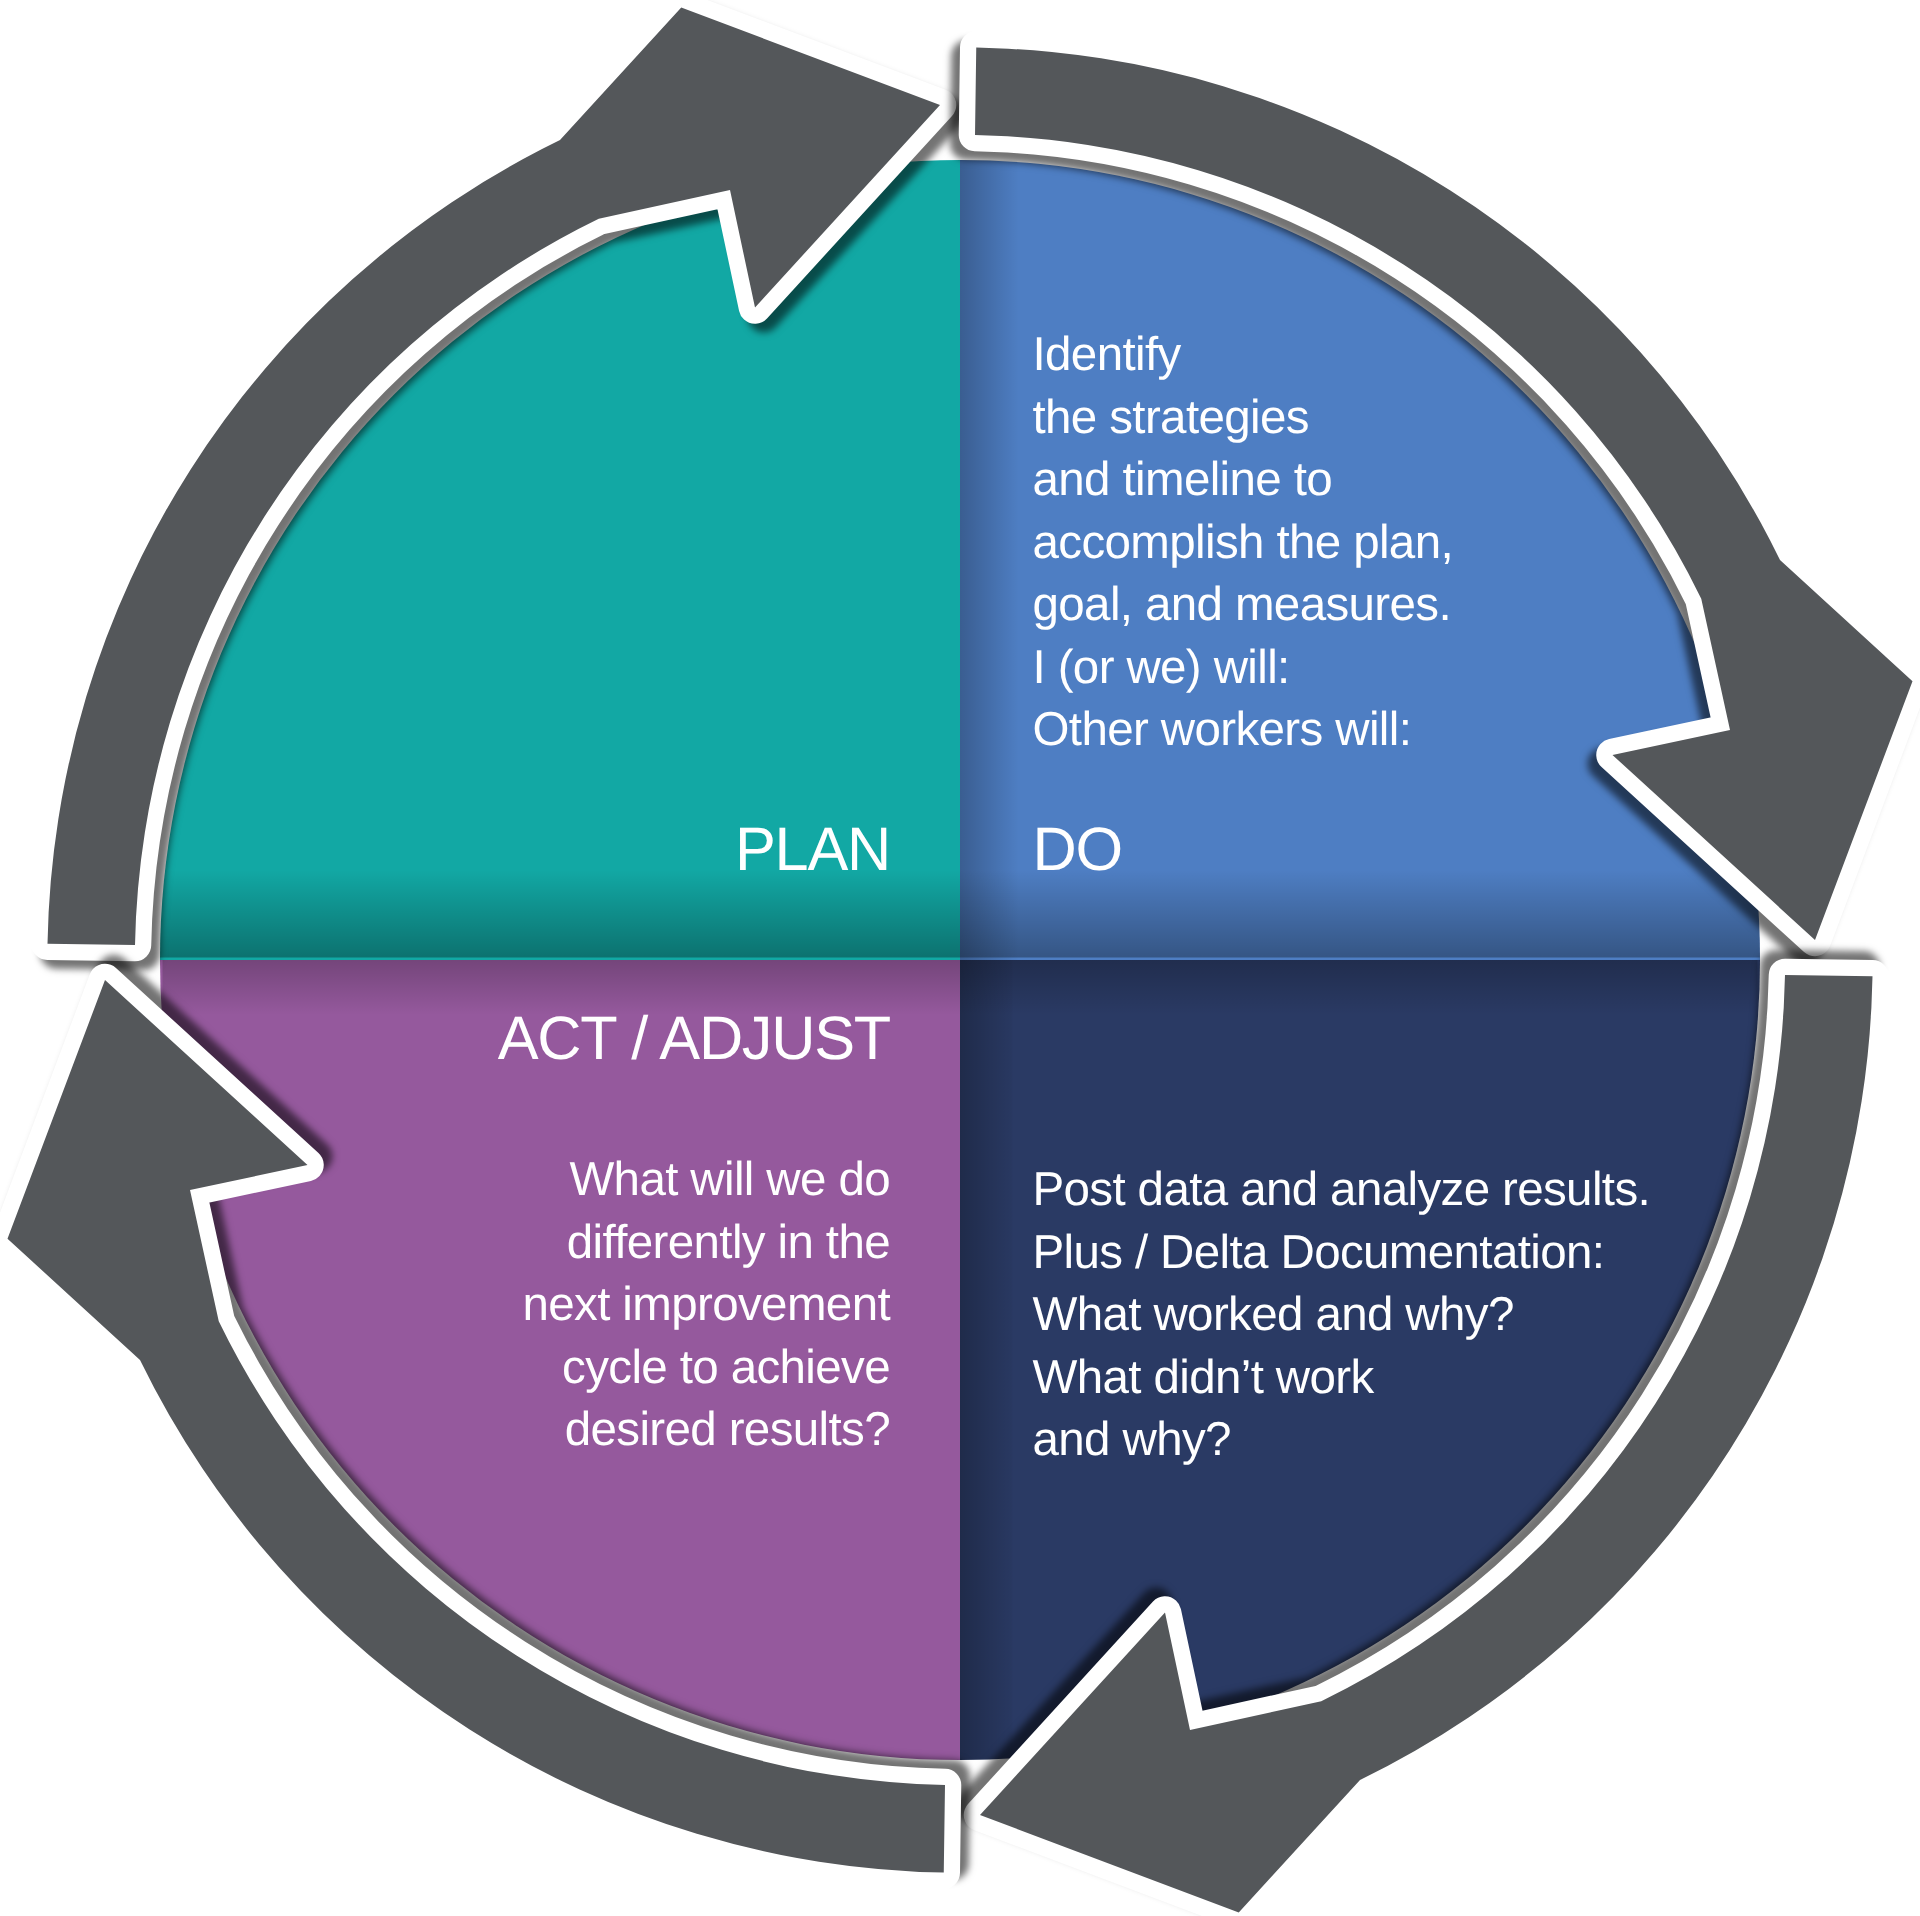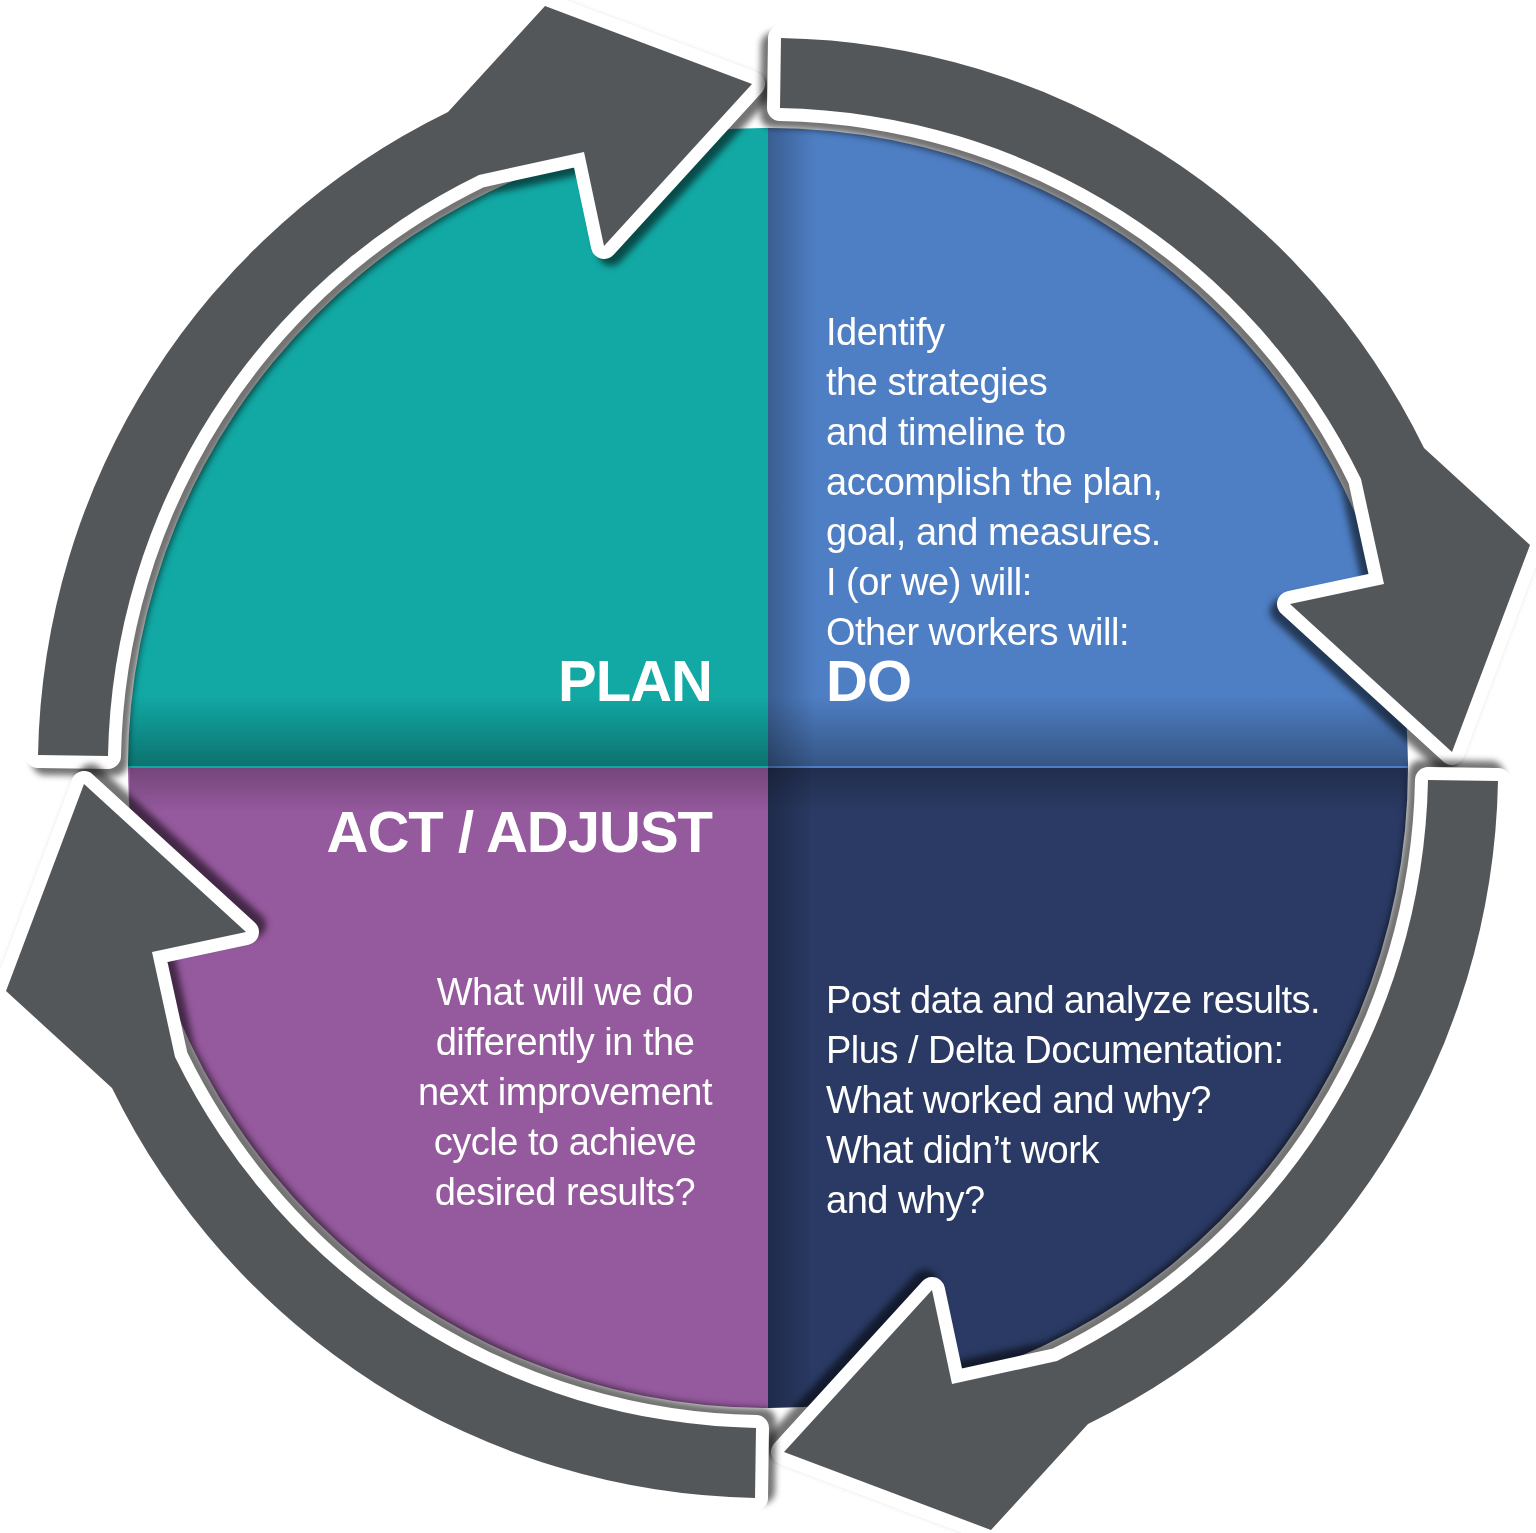--- a/index.html
+++ b/index.html
@@ -28,40 +28,39 @@
 
   .q-text, .q-label {
     position: absolute;
     color: #ffffff;
     white-space: pre-line;
   }
   .q-text {
     font-size: 38px;
     line-height: 50px;
     letter-spacing: -0.5px;
-    margin-top: 48px;
   }
   .q-label {
-    font-size: 58px;
+    font-size: 49px;
     line-height: 73px;
-    font-weight: 700;
+    font-weight: 400;
     letter-spacing: -1px;
     white-space: nowrap;
   }
   .align-r { text-align: right; }
   .align-l { text-align: left; }
 
   .plan-text  { right: 824px; top: 310px; }
   .plan-label { right: 824px; top: 644px; }
   .do-text    { left: 826px;  top: 259px; }
   .do-label   { left: 826px;  top: 644px; }
   .study-label{ left: 826px;  top: 795px; }
   .study-text { left: 826px;  top: 927px; }
   .act-label  { right: 824px; top: 795px; margin-left: 28px; }
-  .act-text   { right: 824px; top: 919px; text-align: center; }
+  .act-text   { right: 824px; top: 919px; }
 </style>
 </head>
 <body>
 
 <div class="stage">
 
   <svg width="1536" height="1533" viewBox="0 0 1536 1533">
     <defs>
       <clipPath id="clipTopHalf">
         <path d="M 128,768 A 640 640 0 0 1 1408,768 Z"></path>

